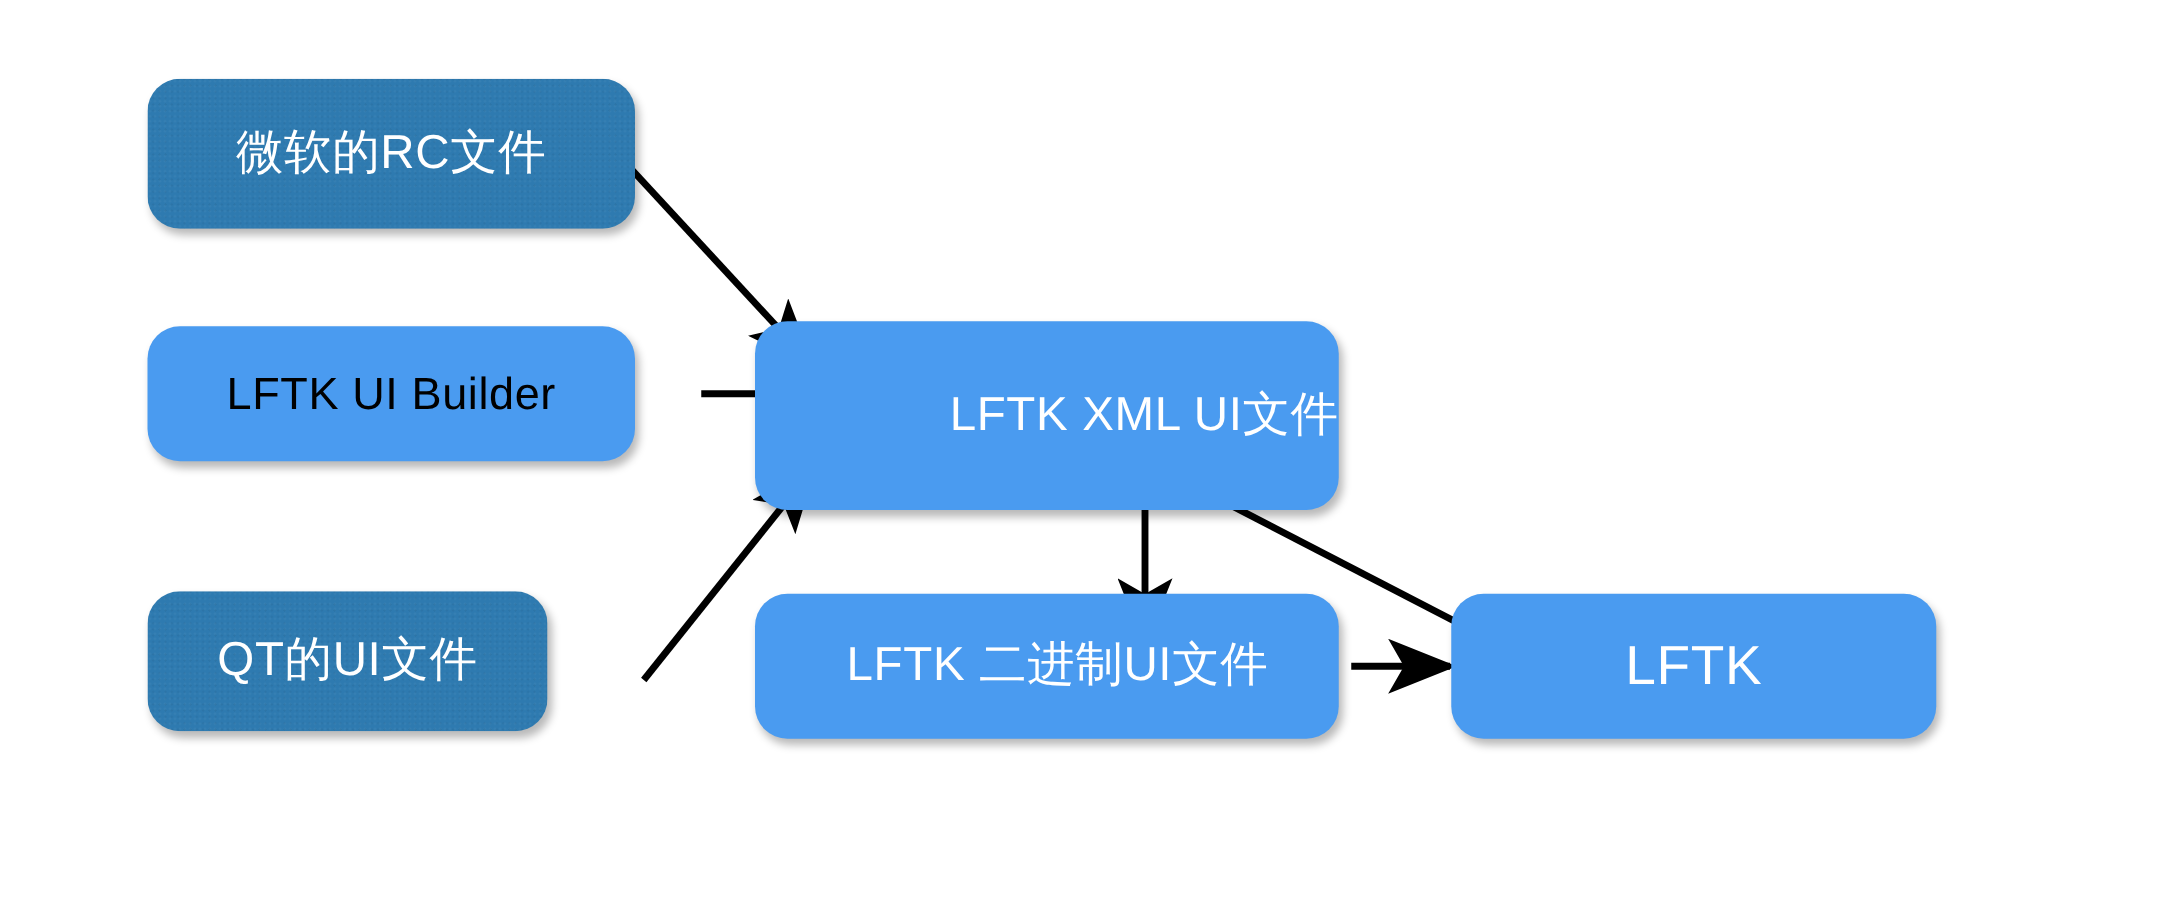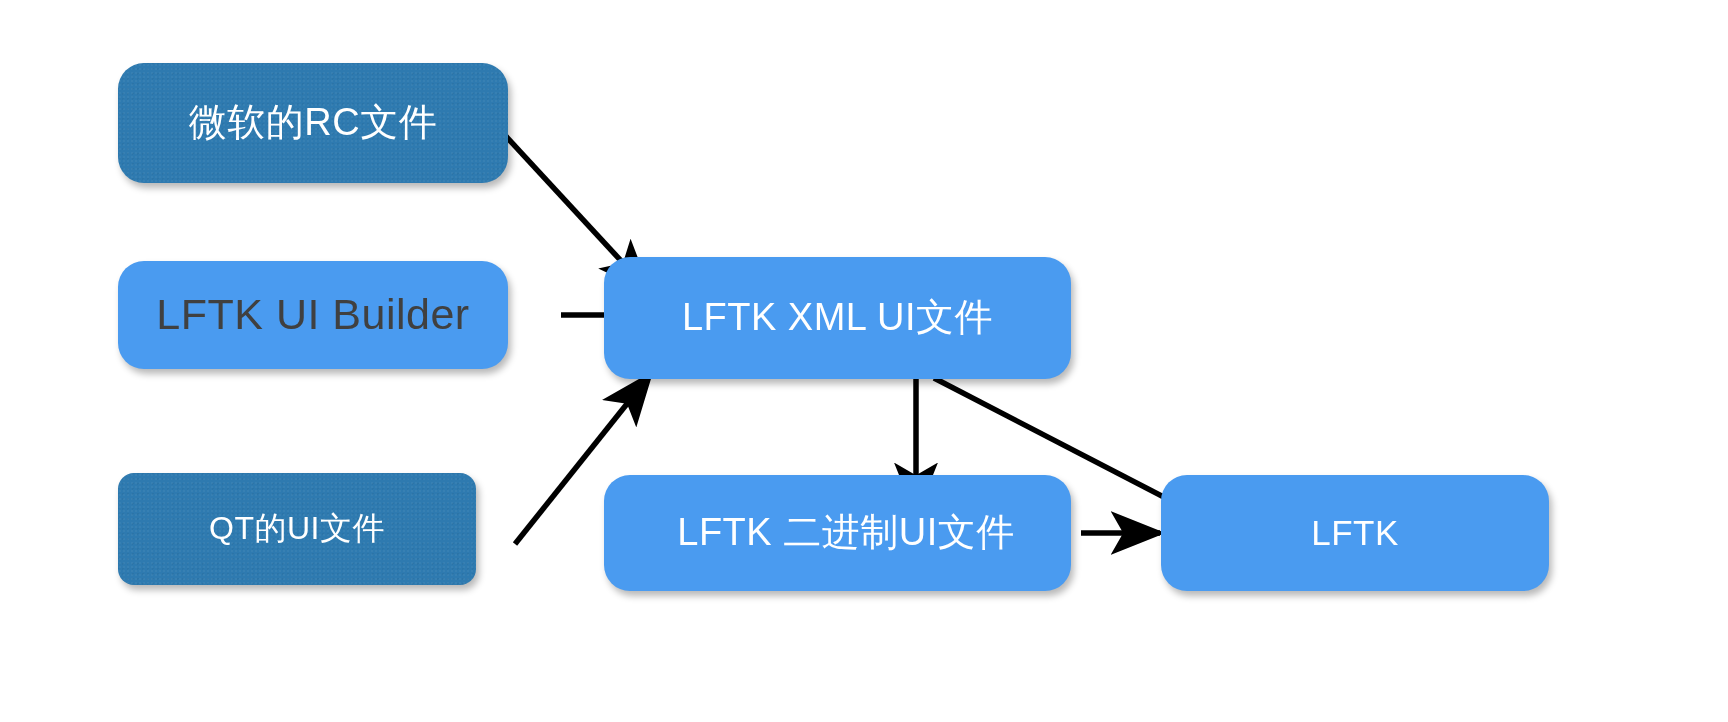--- a/index.html
+++ b/index.html
@@ -74,33 +74,33 @@
         <line x1="868" y1="377" x2="868" y2="512"></line>
         <line x1="886" y1="378" x2="1220" y2="551"></line>
         <line x1="1033" y1="533" x2="1112" y2="533"></line>
       </g>
   </svg>
 
   <div class="node node-dark" id="node-ms-rc-file" style="left: 70px; top: 63px; width: 390px; height: 120px; font-size: 38px; color: rgb(255, 255, 255); background-color: rgb(46, 122, 176);">
     <span class="label">微软的RC文件</span>
   </div>
 
-  <div class="node node-light" id="node-lftk-ui-builder" style="left: 70px; top: 261px; width: 390px; height: 108px; font-size: 43px; color: #404040; background-color: rgb(74, 155, 240);">
+  <div class="node node-light" id="node-lftk-ui-builder" style="left: 70px; top: 261px; width: 390px; height: 108px; font-size: 36px; color: #000000; background-color: rgb(74, 155, 240);">
     <span class="label">LFTK UI Builder</span>
   </div>
 
-  <div class="node node-dark" id="node-qt-ui-file" style="left: 70px; top: 473px; width: 358px; height: 112px; font-size: 32px; color: rgb(255, 255, 255); background-color: rgb(46, 122, 176); border-radius: 16px;">
+  <div class="node node-dark" id="node-qt-ui-file" style="left: 70px; top: 473px; width: 320px; height: 112px; font-size: 38px; color: rgb(255, 255, 255); background-color: rgb(46, 122, 176);">
     <span class="label">QT的UI文件</span>
   </div>
 
-  <div class="node node-light" id="node-lftk-xml-ui-file" style="left: 556px; top: 257px; width: 467px; height: 122px; font-size: 38px; color: rgb(255, 255, 255); background-color: rgb(74, 155, 240);">
+  <div class="node node-light" id="node-lftk-xml-ui-file" style="left: 556px; top: 257px; width: 467px; height: 151px; font-size: 38px; color: rgb(255, 255, 255); background-color: rgb(74, 155, 240); justify-content: flex-end;">
     <span class="label">LFTK XML UI文件</span>
   </div>
 
   <div class="node node-light" id="node-lftk-binary-ui-file" style="left: 556px; top: 475px; width: 467px; height: 116px; font-size: 38px; color: rgb(255, 255, 255); background-color: rgb(74, 155, 240); padding-left: 17px;">
     <span class="label">LFTK 二进制UI文件</span>
   </div>
 
-  <div class="node node-light" id="node-lftk" style="left: 1113px; top: 475px; width: 388px; height: 116px; font-size: 35px; color: rgb(255, 255, 255); background-color: rgb(74, 155, 240);">
+  <div class="node node-light" id="node-lftk" style="left: 1113px; top: 475px; width: 388px; height: 116px; font-size: 44px; color: rgb(255, 255, 255); background-color: rgb(74, 155, 240);">
     <span class="label">LFTK</span>
   </div>
 
 </div>
 
 </body></html>

